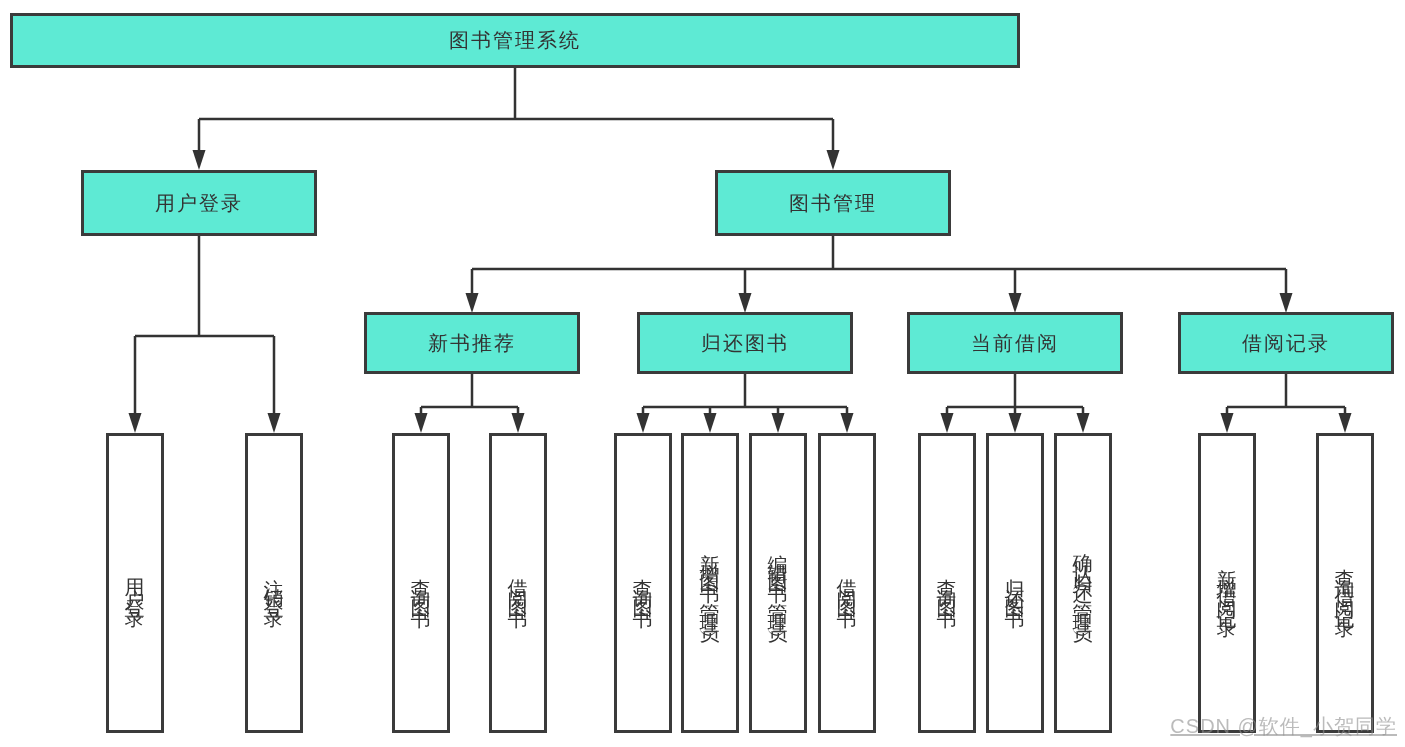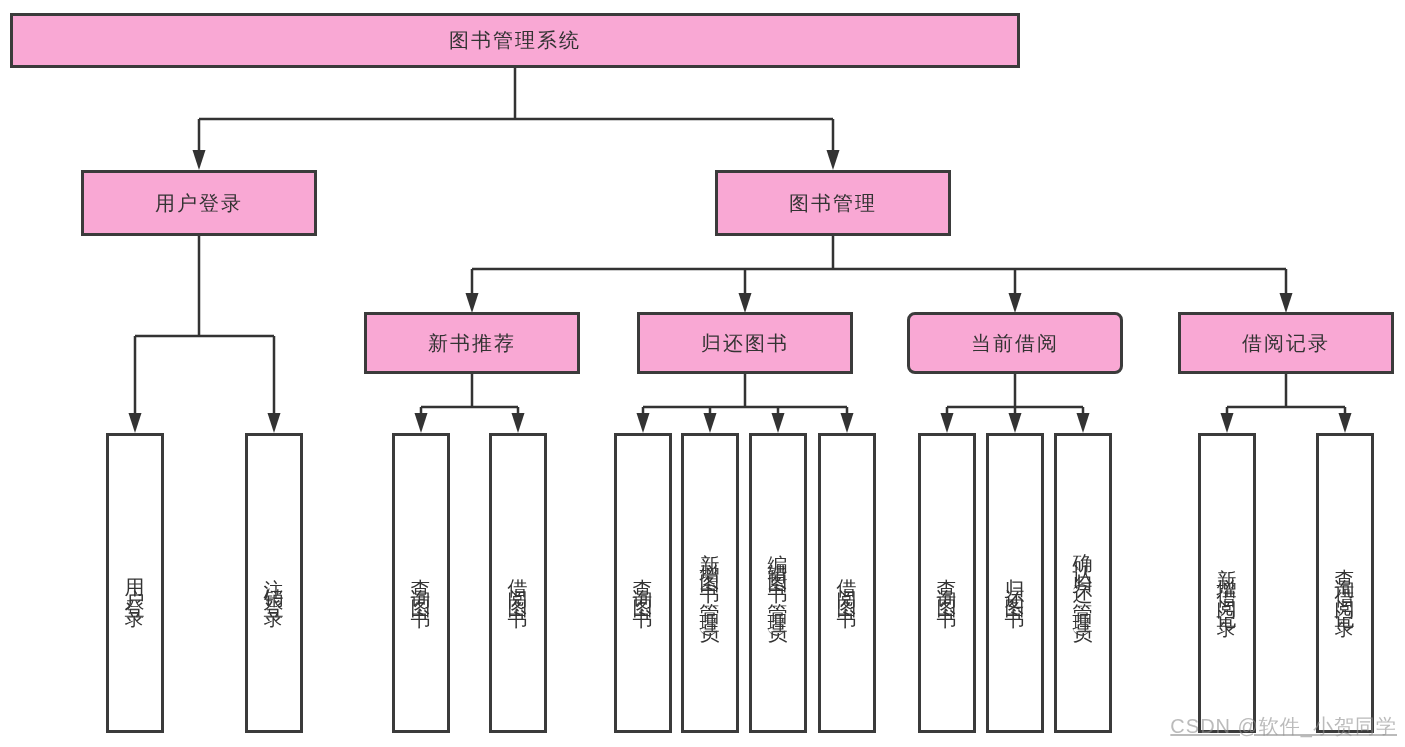--- a/index.html
+++ b/index.html
@@ -8,21 +8,21 @@
     width:1405px;height:747px;
     background:#ffffff;
     font-family:"Liberation Sans","DejaVu Sans",sans-serif;
     overflow:hidden;
   }
   .connectors{position:absolute;left:0;top:0;pointer-events:none;}
   .node{
     position:absolute;
     box-sizing:border-box;
     border:3px solid #3b3b3b;
-    background:#f9a8d4;
+    background:#5eead4;
     display:flex;align-items:center;justify-content:center;
     color:#333333;
     font-size:20px;
     letter-spacing:2px;
     white-space:nowrap;
   }
   .leaf{
     position:absolute;
     box-sizing:border-box;
     width:58px;height:300px;top:433px;
@@ -92,21 +92,21 @@
     </g>
   </svg>
 
   <div class="node" style="left:10px;top:13px;width:1010px;height:55px;">图书管理系统</div>
 
   <div class="node" style="left:81px;top:170px;width:236px;height:66px;">用户登录</div>
   <div class="node" style="left:364px;top:312px;width:216px;height:62px;">新书推荐</div>
 
   <div class="node" style="left:715px;top:170px;width:236px;height:66px;">图书管理</div>
   <div class="node" style="left:637px;top:312px;width:216px;height:62px;">归还图书</div>
-  <div class="node" style="left:907px;top:312px;width:216px;height:62px;border-radius:8px;">当前借阅</div>
+  <div class="node" style="left:907px;top:312px;width:216px;height:62px;">当前借阅</div>
   <div class="node" style="left:1178px;top:312px;width:216px;height:62px;text-align:right;">借阅记录</div>
 
   <div class="leaf" style="left:106px;">
     <span>用户登录</span>
   </div>
   <div class="leaf" style="left:245px;">
     <span>注销登录</span>
   </div>
 
   <div class="leaf" style="left:392px;">

